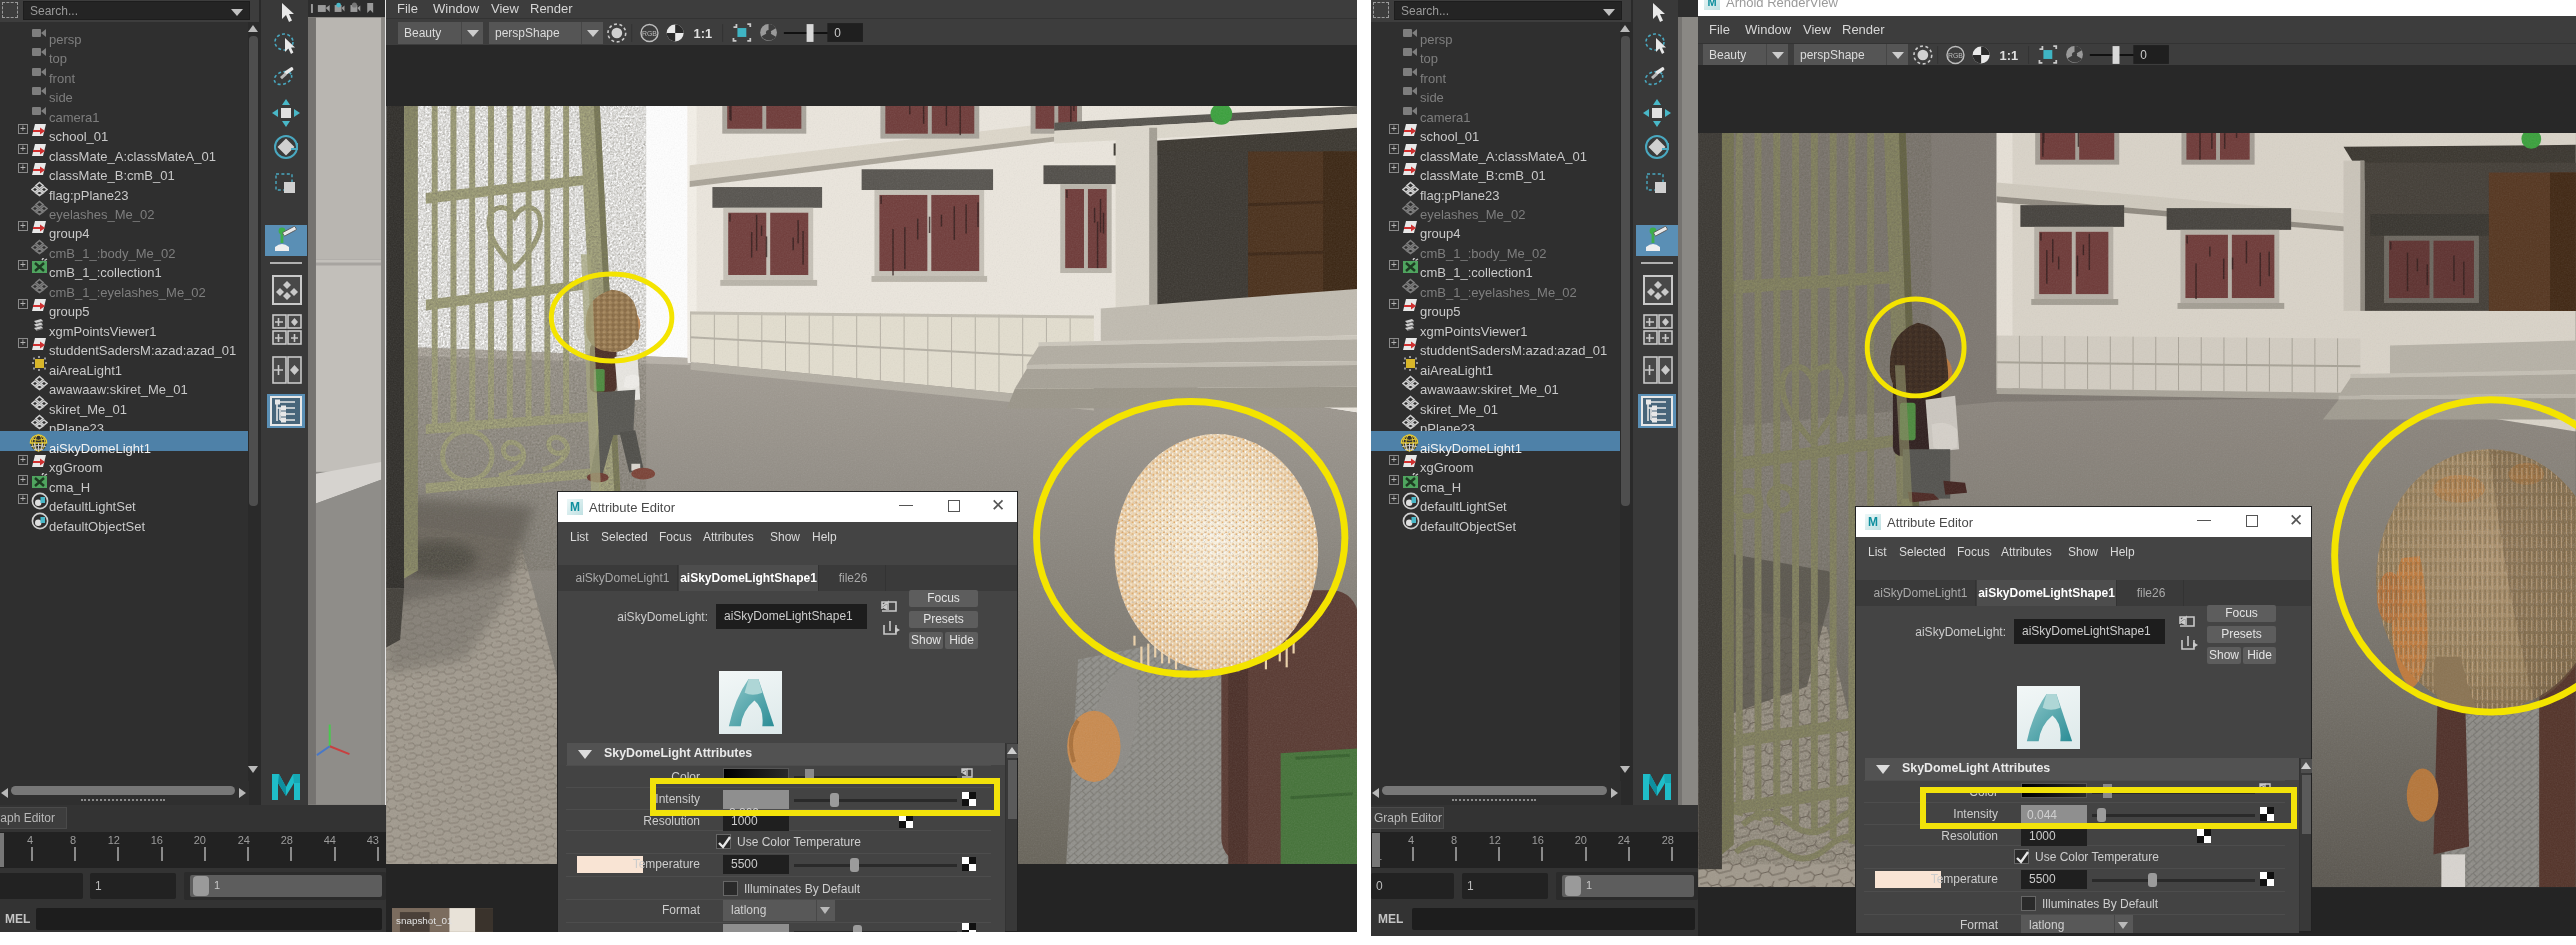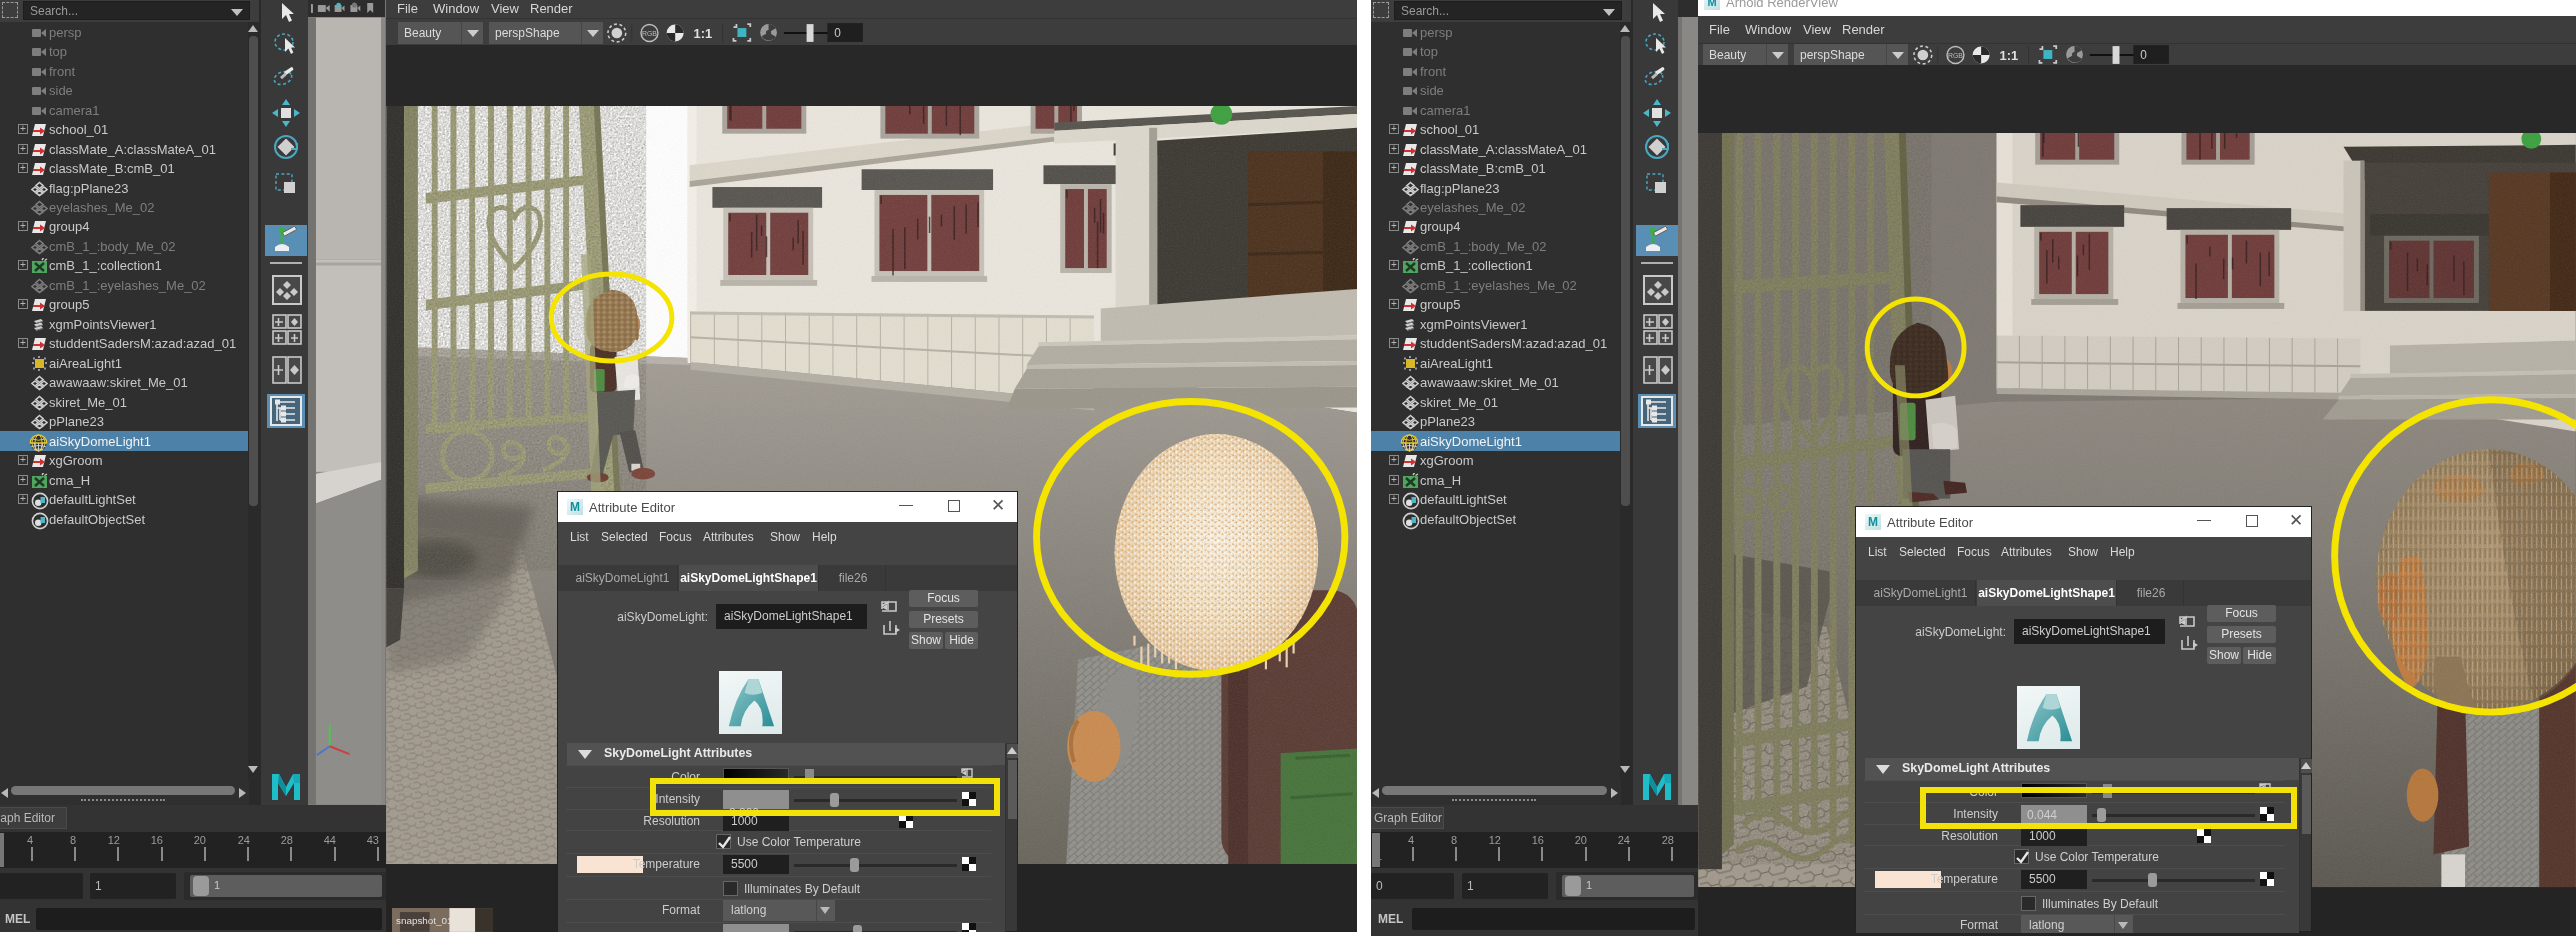--- a/index.html
+++ b/index.html
@@ -1,30 +1,30 @@
 <!DOCTYPE html>
 <html><head>
 <meta charset="utf-8">
 <style>
 html,body{margin:0;padding:0;background:#ffffff;width:2576px;height:946px;overflow:hidden;
   font-family:"Liberation Sans", sans-serif;}
 *{box-sizing:border-box;}
 svg text{font-family:"Liberation Sans", sans-serif;}
-.shot{position:absolute;overflow:hidden;background:#ef4444;}
+.shot{position:absolute;overflow:hidden;background:#e5e5e5;}
 .abs{position:absolute;}
 
 .outliner{position:absolute;background:#2f2f2f;overflow:hidden;}
 .olhead{position:absolute;left:0;top:0;right:0;height:22px;background:#3d3d3d;}
 .searchbox{position:absolute;left:23px;top:1px;width:227px;height:19px;background:#242424;
   color:#9a9a9a;font-size:12px;line-height:18px;padding-left:6px;border:1px solid #1d1d1d;}
 .searchbox .dd{position:absolute;right:6px;top:7px;width:0;height:0;border-left:6px solid transparent;
   border-right:6px solid transparent;border-top:7px solid #c0c0c0;}
 .filtericon{position:absolute;left:2px;top:2px;width:16px;height:16px;border:1px dashed #9a9a9a;}
 .row{position:absolute;left:0;height:20px;font-size:13px;color:#c9c9c9;white-space:nowrap;}
-.row .lbl{position:absolute;top:3px;}
+.row .lbl{position:absolute;top:10px;}
 .row.grey{color:#7e7e7e;}
 .row .plus{position:absolute;left:18px;top:5px;width:10px;height:10px;border:1px solid #8a8a8a;
   color:#b5b5b5;font-size:10px;line-height:8px;text-align:center;}
 .row svg{position:absolute;top:2px;}
 .selrow{background:#4e81a8;}
 .selrow .lbl{color:#f2f2f2;}
 .vscroll{position:absolute;width:11px;background:#2a2a2a;}
 .upar{width:0;height:0;border-left:5px solid transparent;border-right:5px solid transparent;
   border-bottom:7px solid #b9b9b9;position:absolute;}
 .dnar{width:0;height:0;border-left:5px solid transparent;border-right:5px solid transparent;

